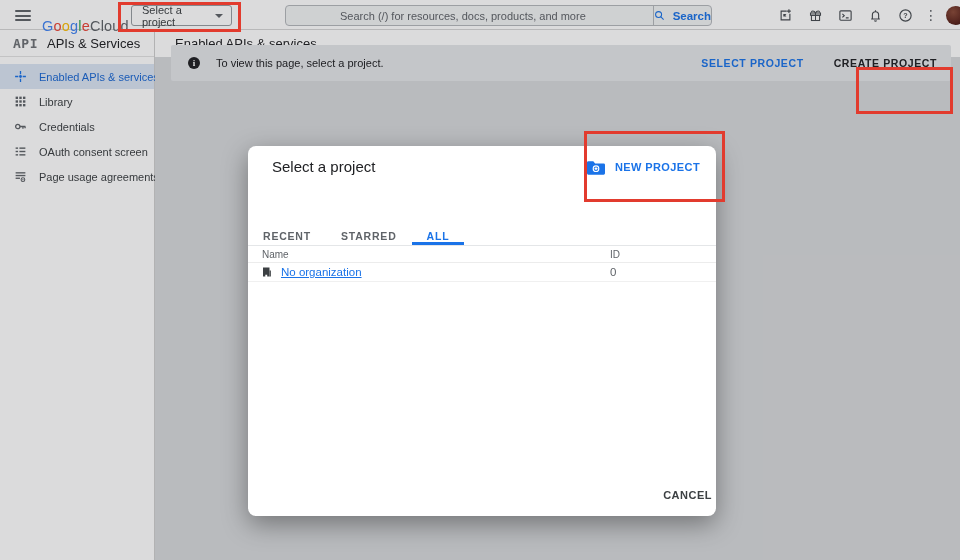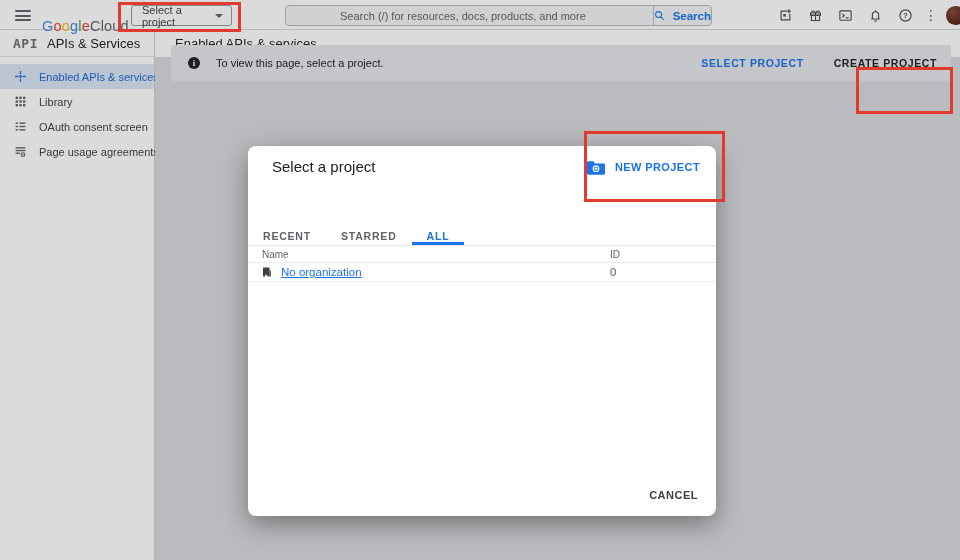--- a/index.html
+++ b/index.html
@@ -111,21 +111,21 @@
     border-bottom: 1px solid #ececec; }
   .col-name { position: absolute; left: 14px; top: 3px; font-size: 10px; color: var(--muted); }
   .col-id { position: absolute; left: 362px; top: 3px; font-size: 10px; color: var(--muted); }
   .tbl-row { position: absolute; left: 0; top: 117px; width: 100%; height: 19px;
     border-bottom: 1px solid #f0f0f0; cursor: pointer; }
   .org-icon { position: absolute; left: 13px; top: 3px; width: 13px; height: 12px; color: #3c4043; display: flex; }
   .org-link { position: absolute; left: 33px; top: 3px; font-size: 11.5px; color: var(--accent);
     text-decoration: underline; cursor: pointer; }
   .row-id { position: absolute; left: 362px; top: 3px; font-size: 11.5px; color: var(--muted); }
 
-  .cancel-btn { position: absolute; right: 18px; bottom: 15px; font-size: 11px; font-weight: bold;
+  .cancel-btn { position: absolute; right: 4px; bottom: 15px; font-size: 11px; font-weight: bold;
     letter-spacing: .5px; color: #3c4043; cursor: pointer; }
 
   
   .annotation { position: absolute; border: 3px solid var(--annotation); z-index: 60; pointer-events: none; }
   .anno-1 { left: 118px; top: 2px; width: 123px; height: 30px; }
   .anno-2 { left: 856px; top: 67px; width: 97px; height: 47px; }
   .anno-3 { left: 584px; top: 131px; width: 141px; height: 71px; }
 
   svg { display: block; }
 </style>
@@ -224,20 +224,29 @@
               <rect x="16.6" y="9.8" width="4.4" height="4.4"></rect>
               <rect x="3" y="16.6" width="4.4" height="4.4"></rect>
               <rect x="9.8" y="16.6" width="4.4" height="4.4"></rect>
               <rect x="16.6" y="16.6" width="4.4" height="4.4"></rect>
             </svg>
         </span>
         <span class="nav-label">Library</span>
       </div>
       <div class="nav-item">
         <span class="nav-icon">
+          <svg viewBox="0 0 24 24" fill="none" stroke="currentColor" stroke-width="2.4">
+              <circle cx="7" cy="12" r="4"></circle>
+              <path d="M11 12h10M16.5 12v4.2M20.5 12v3.2"></path>
+            </svg>
+        </span>
+        <span class="nav-label">Credentials</span>
+      </div>
+      <div class="nav-item">
+        <span class="nav-icon">
           <svg viewBox="0 0 24 24" fill="currentColor">
               <rect x="3" y="4.5" width="4.5" height="2.6"></rect>
               <rect x="10" y="4.5" width="11" height="2.6"></rect>
               <rect x="3" y="10.7" width="4.5" height="2.6"></rect>
               <rect x="10" y="10.7" width="11" height="2.6"></rect>
               <rect x="3" y="16.9" width="4.5" height="2.6"></rect>
               <rect x="10" y="16.9" width="11" height="2.6"></rect>
             </svg>
         </span>
         <span class="nav-label">OAuth consent screen</span>

